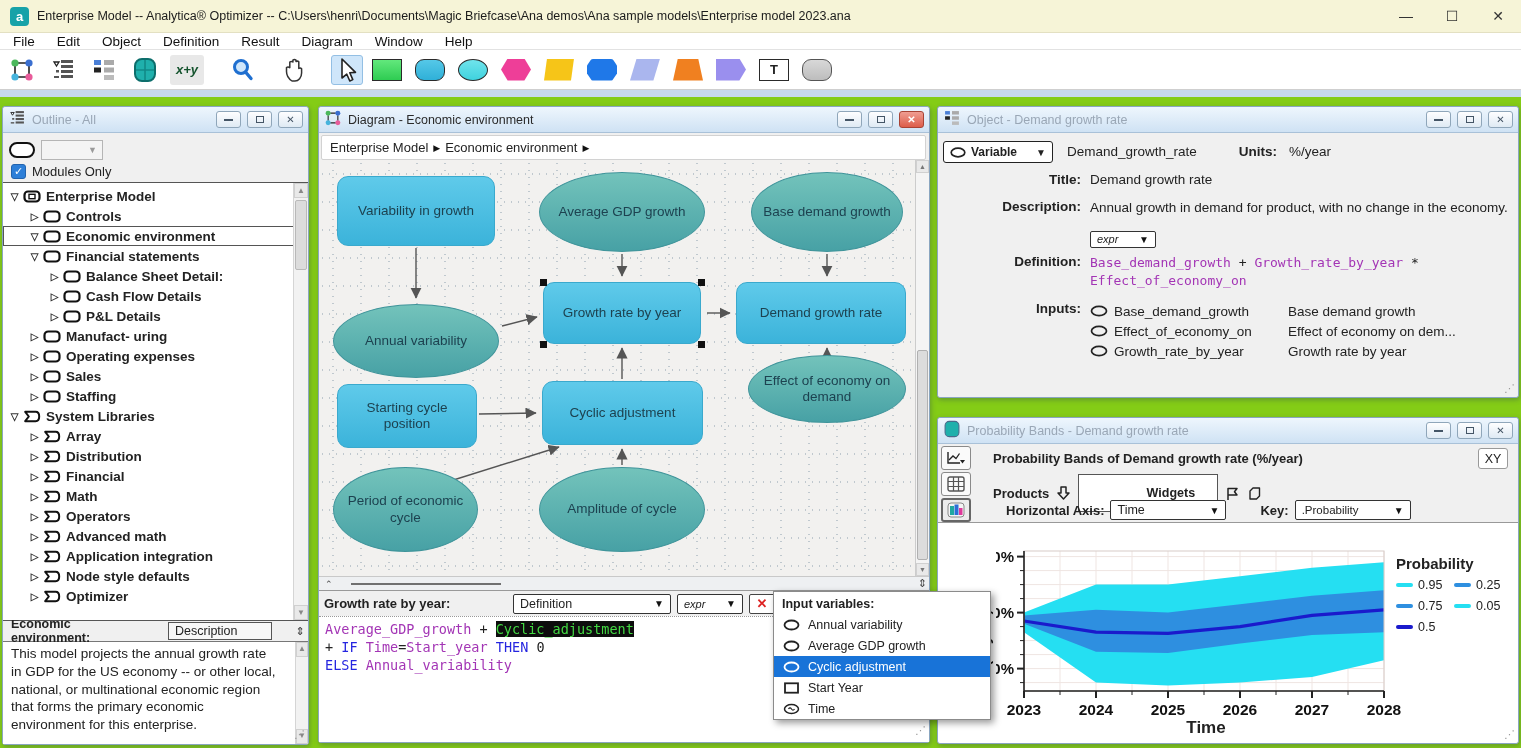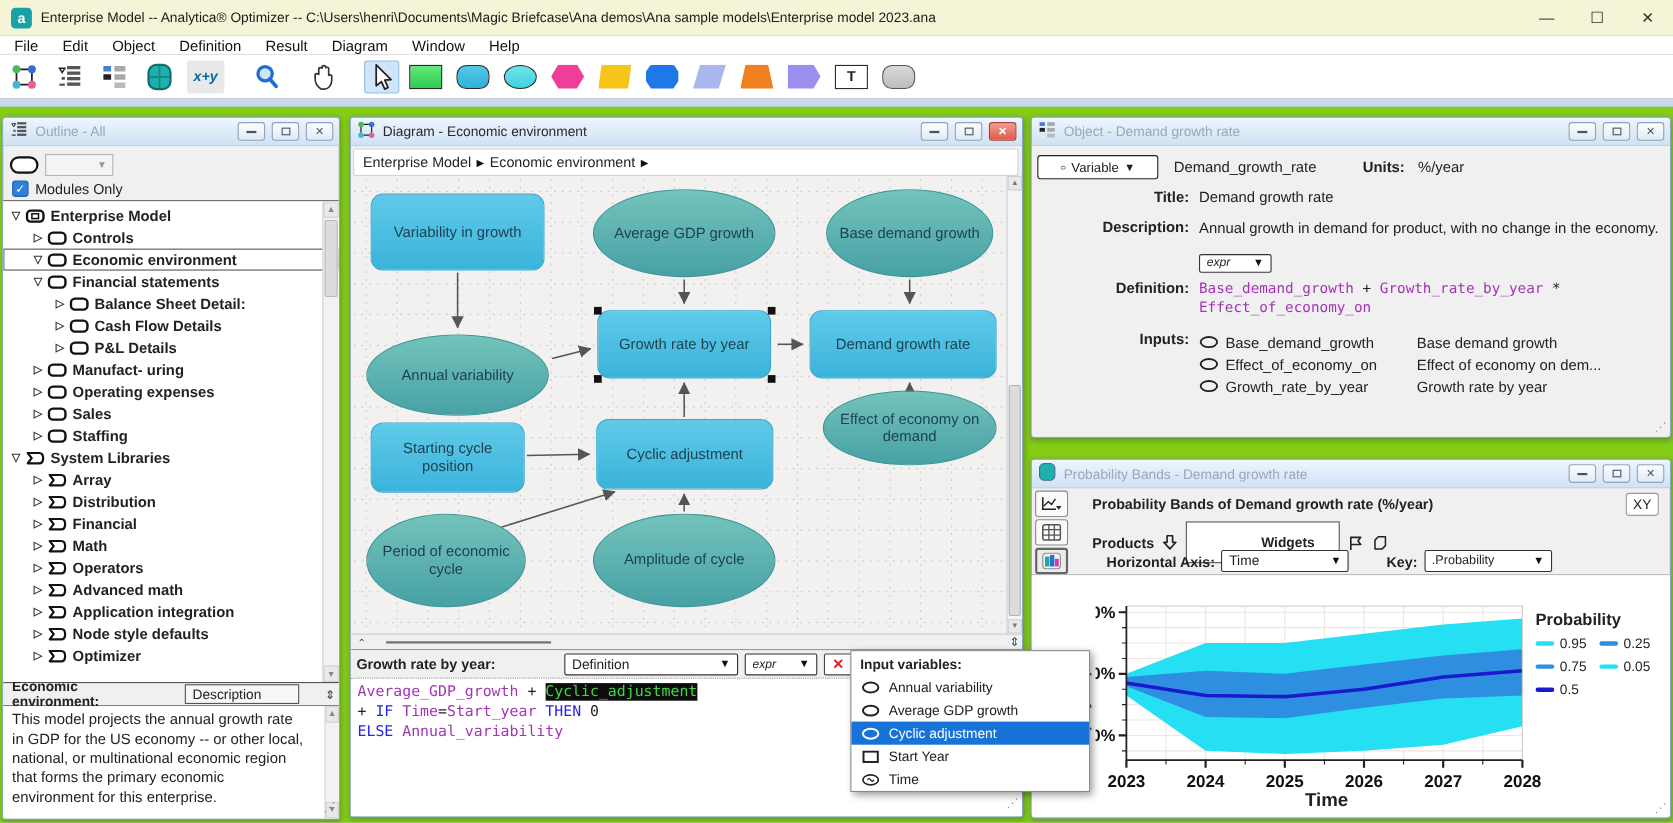--- a/index.html
+++ b/index.html
@@ -11,21 +11,21 @@
   .appicon { width:19px; height:19px; margin:0 8px 0 10px; border-radius:4px; background:#17a2a8; color:#fff;
              font-weight:bold; font-size:13px; display:flex; align-items:center; justify-content:center; }
   .apptitle { font-size:12.5px; color:#1b1b1b; flex:1; white-space:nowrap; overflow:hidden; }
   .syscontrols { display:flex; height:100%; }
   .sysbtn { width:46px; height:100%; display:flex; align-items:center; justify-content:center; font-size:14px; color:#333; }
   .menubar { height:17px; background:#fff; display:flex; align-items:center; border-bottom:1px solid #e2e2e2; padding-left:2px; }
   .menu-item { padding:0 11px; font-size:13.5px; color:#111; }
   .toolbar { height:40px; background:#fff; display:flex; align-items:center; border-bottom:1px solid #cfcfcf; padding-left:6px; }
   .tool { width:32px; height:30px; display:flex; align-items:center; justify-content:center; margin-right:9px; border-radius:3px; }
   .tool.sel { background:#cfe6fa; border:1px solid #93bfe4; }
-  .tool.exprbox { background:#e8e8e8; font-style:italic; font-weight:bold; font-size:13px; color:#0369a1; width:34px; }
+  .tool.exprbox { background:#e8e8e8; font-style:italic; font-weight:bold; font-size:13px; color:#14532d; width:34px; }
   .shape { width:30px; height:22px; margin-right:13px; border:1.5px solid #2a2a2a; }
   .workspace { position:absolute; left:0; top:97px; width:1521px; height:651px; background:#84cc16; }
 
   
   .win { position:absolute; background:#f0f0f0; border:1px solid #8aa6c0; border-radius:3px; box-shadow:1px 2px 5px rgba(40,60,90,.35); display:flex; flex-direction:column; }
   .wtbar { height:26px; background:linear-gradient(#eef6fd,#cfe2f4); display:flex; align-items:center; gap:6px; padding:0 5px; border-bottom:1px solid #a9c1d8; border-radius:3px 3px 0 0; flex:0 0 26px; }
   .wtitle { font-size:12.5px; color:#9aa7b6; flex:1; white-space:nowrap; overflow:hidden; }
   .wtitle.active { color:#2a2a2a; }
   .wbtn { width:25px; height:17px; border:1px solid #8fa6ba; border-radius:3px; background:linear-gradient(#fefeff,#dfeaf4);
           display:flex; align-items:center; justify-content:center; color:#456; font-size:10px; }
@@ -82,21 +82,21 @@
   .codearea { flex:1; background:#fff; border-top:1px dotted #999; font-family:"DejaVu Sans Mono",monospace; font-size:13.5px; line-height:18px; padding:3px 6px; position:relative; }
   .tk-id { color:#a335b5; } .tk-kw { color:#2525e0; } .tk-op { color:#222; }
   .tk-sel { background:#0d0d0d; color:#43d843; }
 
   
   #win-object { left:937px; top:9px; width:582px; height:292px; }
   .obody { flex:1; position:relative; font-size:13.5px; background:#f0f0f0; border-radius:0 0 3px 3px; }
   .orow { display:flex; align-items:flex-start; padding:2px 10px 2px 0; }
   .olabel { width:152px; text-align:right; font-weight:bold; padding-right:9px; flex:0 0 152px; }
   .ovalicon { display:inline-flex; }
-  .varbtn { margin-left:5px; width:110px; height:22px; border:1.5px solid #222; border-radius:3px; background:#fff; display:flex; align-items:center; gap:5px; padding:0 20px; font-size:12px; }
+  .varbtn { margin-left:5px; width:110px; height:22px; border:1.5px solid #222; border-radius:3px; background:#fff; display:flex; align-items:center; gap:5px; padding:0 6px; font-size:12px;font-weight:bold; }
   .varbtn .car { margin-left:auto; font-size:10px; }
   .mono { font-family:"DejaVu Sans Mono",monospace; font-size:13px; line-height:1.45; }
   .inrow { display:flex; align-items:center; height:20px; gap:6px; }
   .inident { width:168px; }
   .grip { position:absolute; right:3px; bottom:2px; color:#9a9a9a; font-size:11px; }
 
   
   #win-prob { left:937px; top:320px; width:582px; height:327px; }
   .pbody { flex:0 0 78px; position:relative; }
   .ptools { position:absolute; left:3px; top:2px; display:flex; flex-direction:column; gap:2px; }

